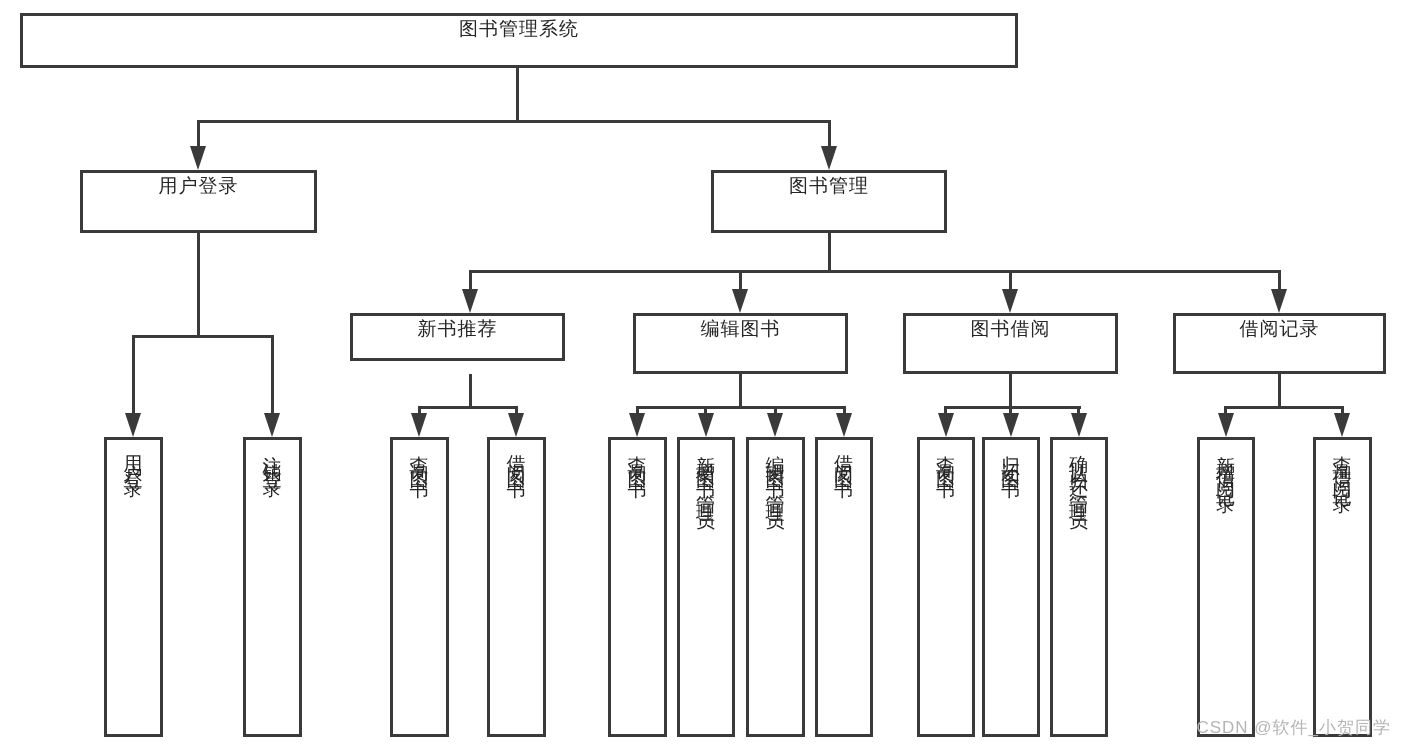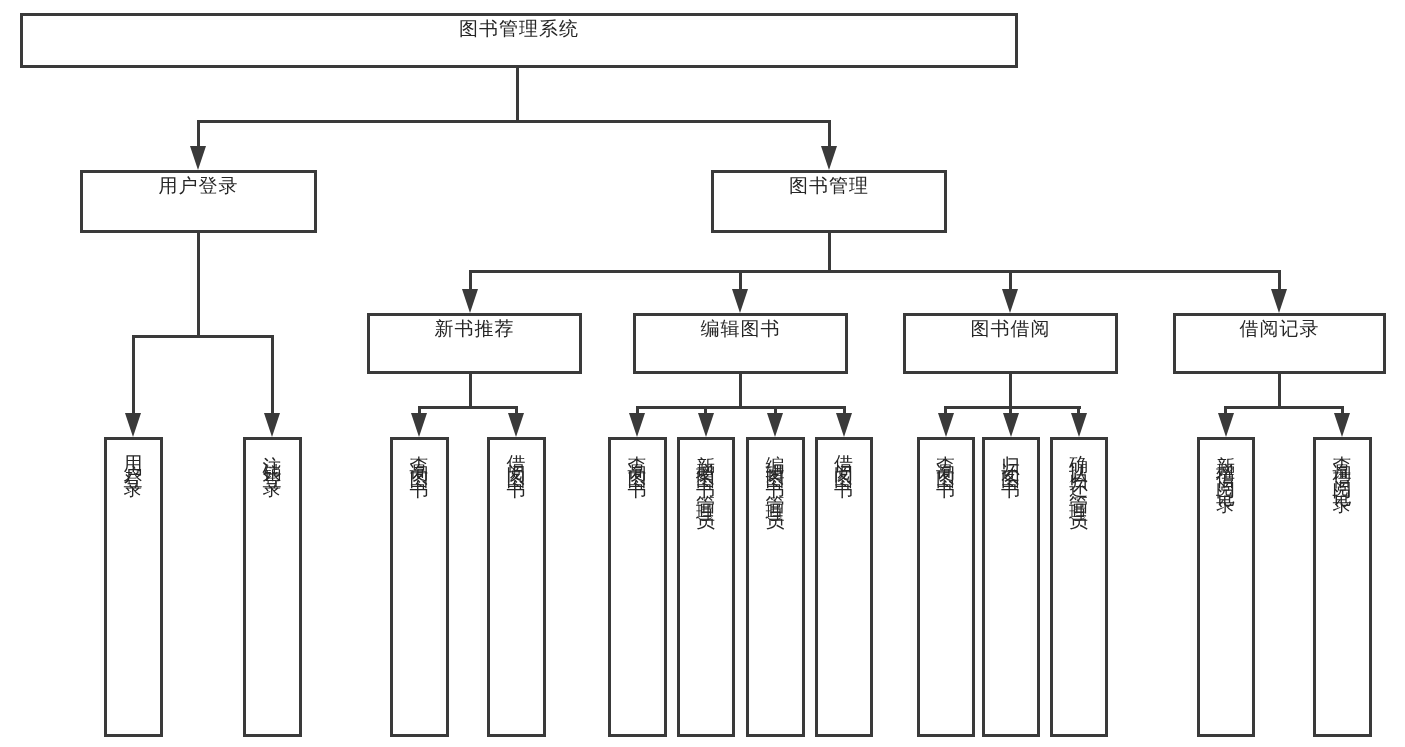--- a/index.html
+++ b/index.html
@@ -90,21 +90,21 @@
   <div class="hline" style="left:469px; top:270px; width:812px;"></div>
   <div class="vline" style="left:469px; top:270px; height:22px;"></div>
   <div class="arrow" style="left:462px; top:289px;"></div>
   <div class="vline" style="left:739px; top:270px; height:22px;"></div>
   <div class="arrow" style="left:732px; top:289px;"></div>
   <div class="vline" style="left:1009px; top:270px; height:22px;"></div>
   <div class="arrow" style="left:1002px; top:289px;"></div>
   <div class="vline" style="left:1278px; top:270px; height:22px;"></div>
   <div class="arrow" style="left:1271px; top:289px;"></div>
 
-  <div class="box" style="left:367px; top:313px; width:215px; height:61px;">
+  <div class="box" style="left:350px; top:313px; width:215px; height:48px;">
     <span>新书推荐</span>
   </div>
   <div class="box" style="left:633px; top:313px; width:215px; height:61px;">
     <span>编辑图书</span>
   </div>
   <div class="box" style="left:903px; top:313px; width:215px; height:61px;">
     <span>图书借阅</span>
   </div>
   <div class="box" style="left:1173px; top:313px; width:213px; height:61px;">
     <span>借阅记录</span>
@@ -177,14 +177,15 @@
   <div class="box vbox" style="left:1050px; width:58px;">
     <span class="vlabel">确认归还（管理员）</span>
   </div>
   <div class="box vbox" style="left:1197px; width:58px;">
     <span class="vlabel">新增借阅记录</span>
   </div>
   <div class="box vbox" style="left:1313px; width:59px;">
     <span class="vlabel">查询借阅记录</span>
   </div>
 
+  <div class="watermark">CSDN @软件_小贺同学</div>
 
 </div>
 
 </body></html>

